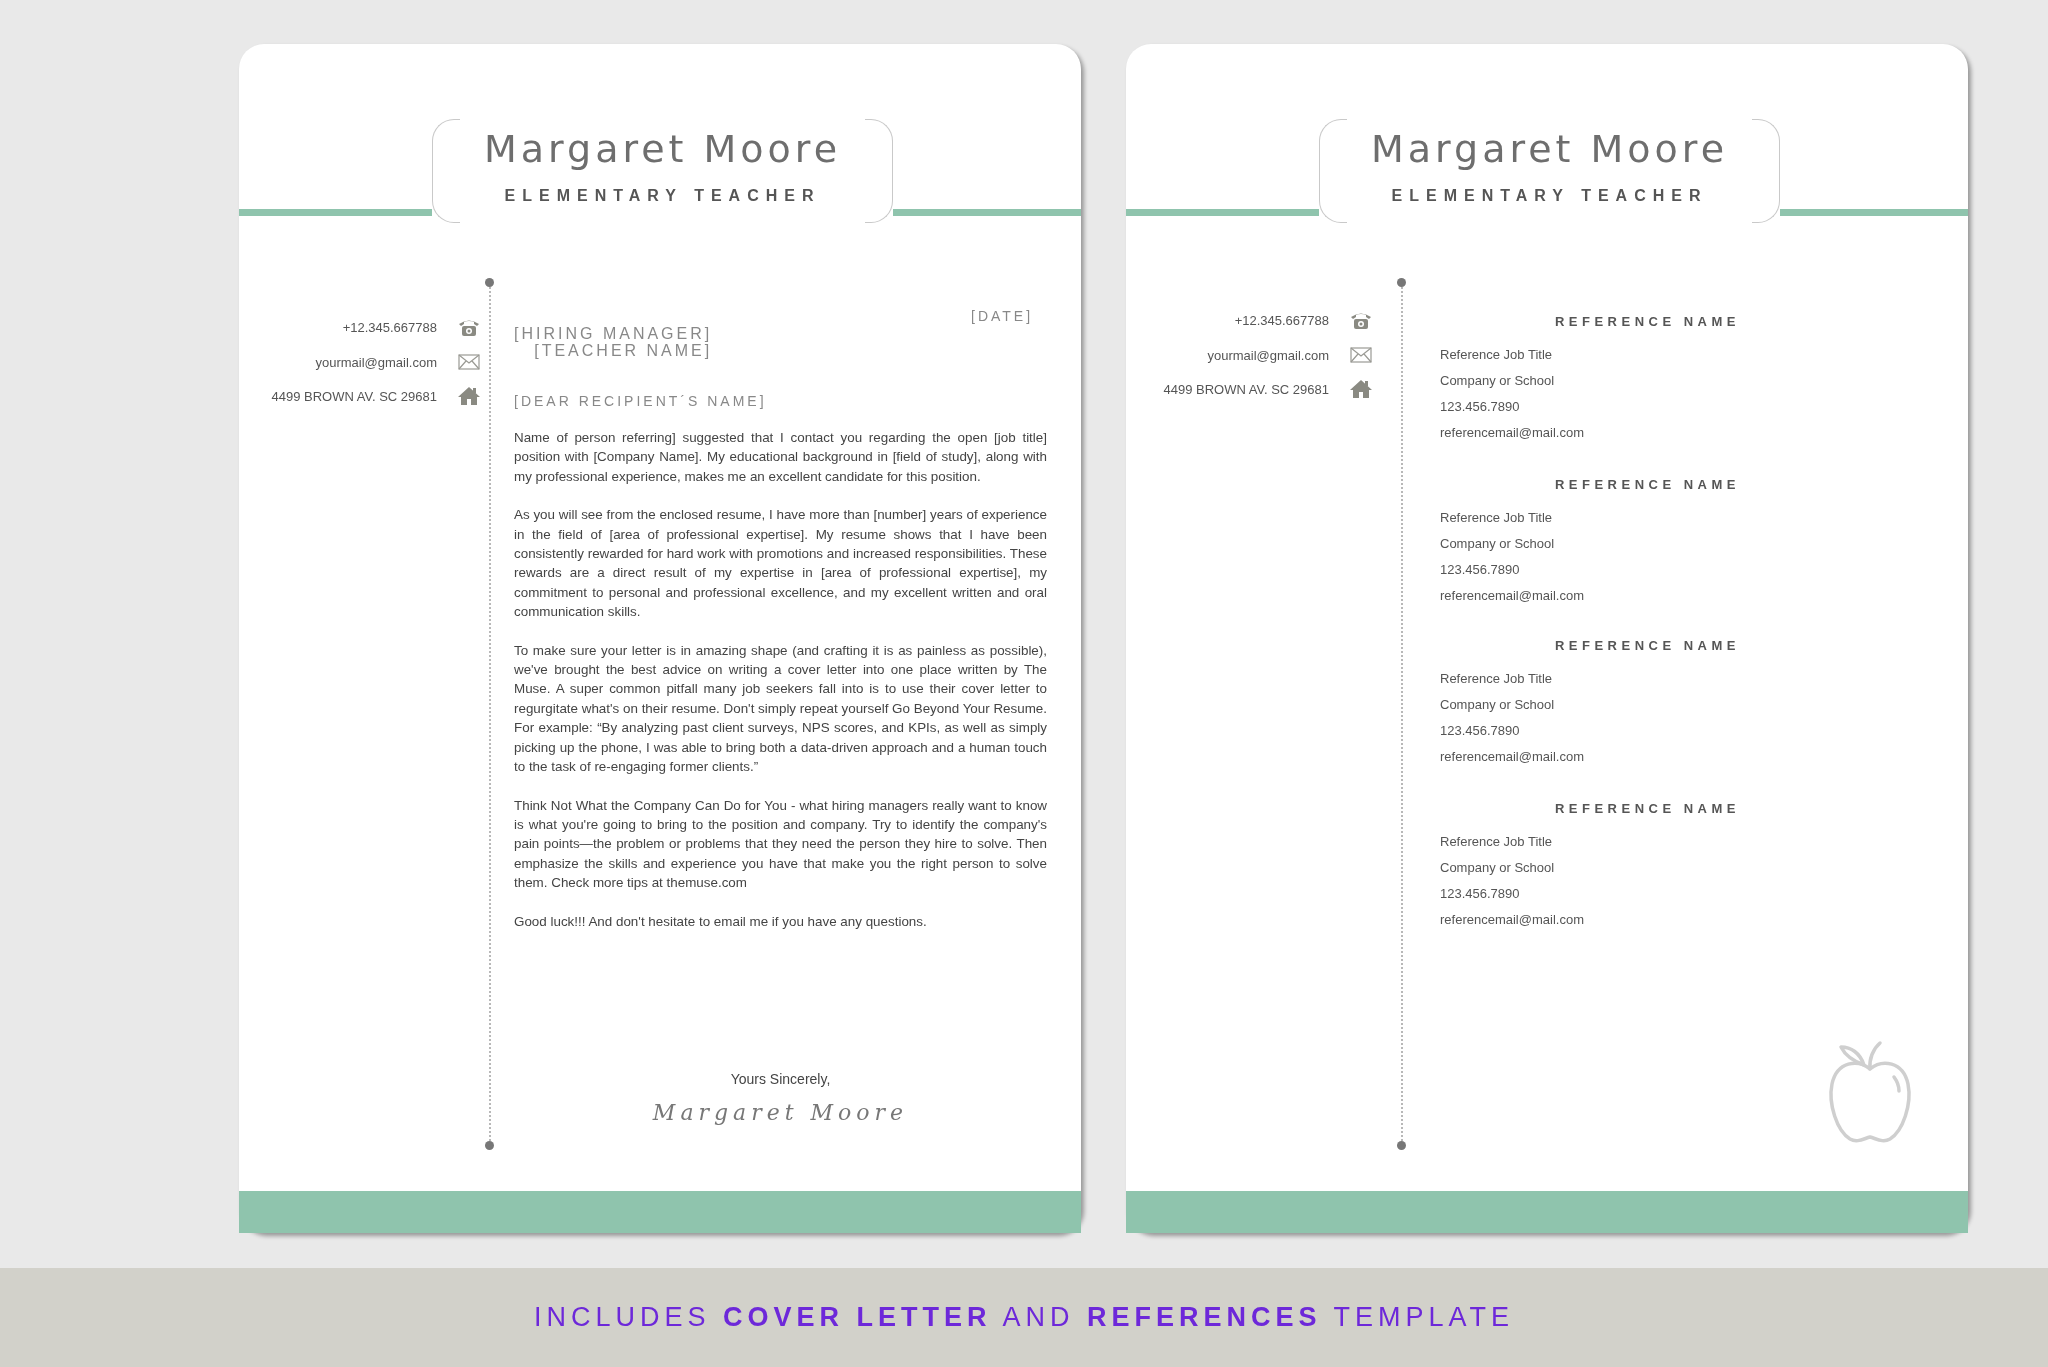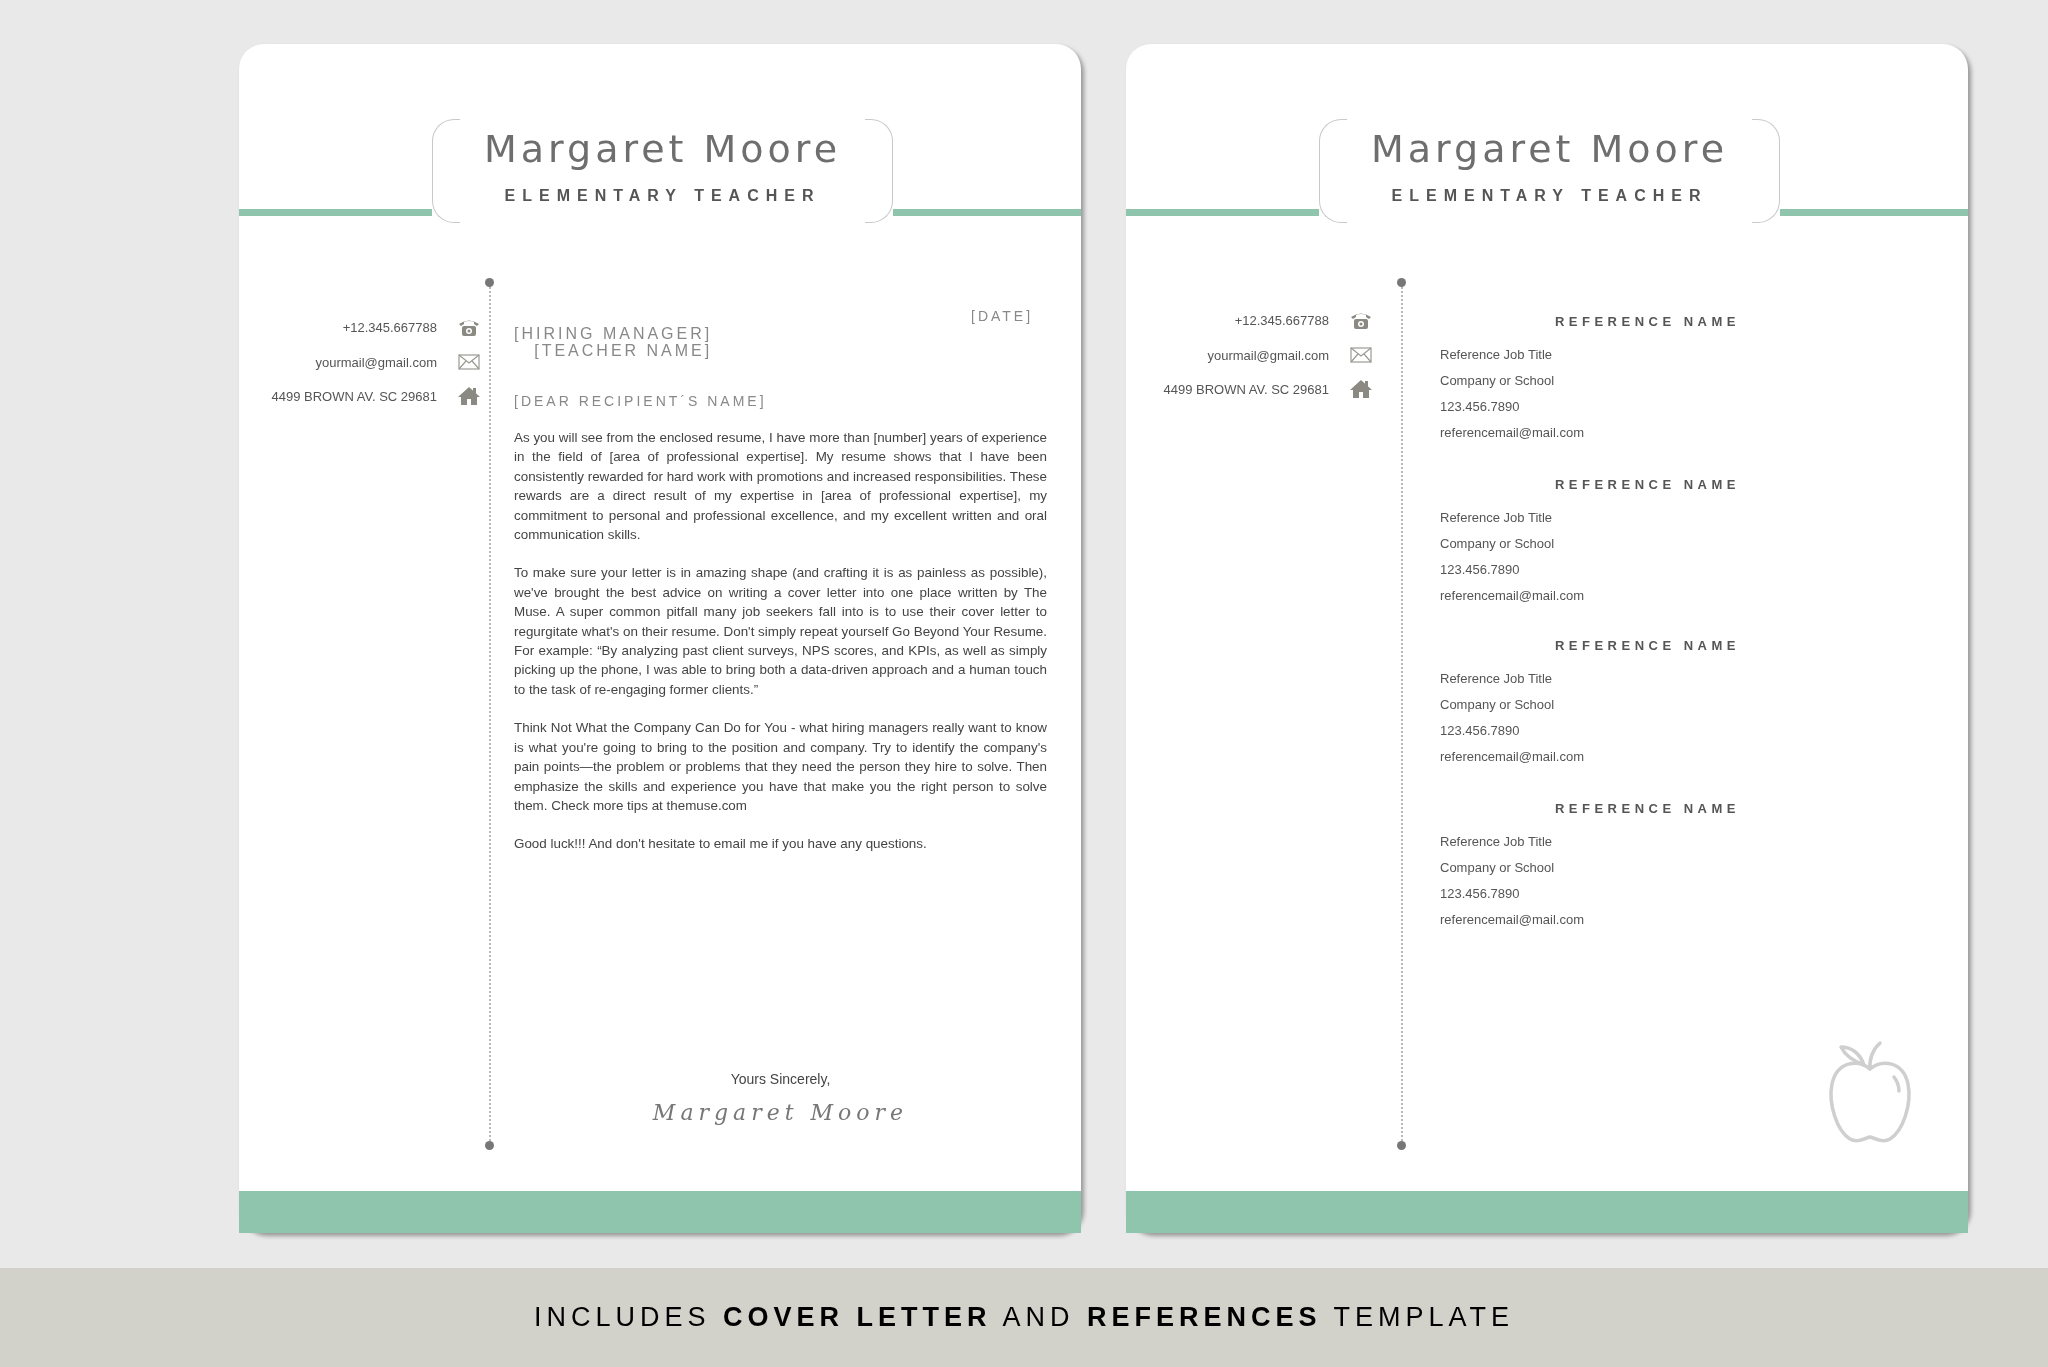--- a/index.html
+++ b/index.html
@@ -49,21 +49,21 @@
   
   .refs { position: absolute; left: 314px; top: 270px; }
   .ref { position: absolute; left: 0; width: 300px; }
   .ref-name { font-size: 13px; font-weight: bold; letter-spacing: 4.5px; color: #555; margin-bottom: 13px; text-align: right; }
   .ref-line { font-size: 13px; color: #555; height: 26px; line-height: 26px; }
 
   .apple { position: absolute; left: 697px; top: 995px; width: 94px; height: 108px; }
 
   .bottom-bar { position: absolute; left: 0; top: 1268px; width: 2048px; height: 99px; background: #d2d1ca;
                 text-align: center; }
-  .tagline { position: absolute; left: 0; right: 0; top: 34px; font-size: 27px; letter-spacing: 5px; color: #000000; }
+  .tagline { position: absolute; left: 0; right: 0; top: 34px; font-size: 27px; letter-spacing: 5px; color: #6d28d9; }
   .tagline b { font-weight: bold; }
 </style>
 </head>
 <body>
 
 <div class="page" id="page-left">
   <div class="header-line"></div>
   <div class="name-box">
     <span class="corner c-tl"></span>
       <span class="corner c-bl"></span>
@@ -112,20 +112,21 @@
   <div class="dot" style="left:246px; top:1097px;"></div>
 
   <div class="date">[DATE]</div>
   <div class="recipient-block">
     <div>[HIRING MANAGER]</div>
     <div>[TEACHER NAME]</div>
   </div>
   <div class="salutation">[DEAR RECIPIENT´S NAME]</div>
 
   <div class="letter-body">
+    <p>Name of person referring] suggested that I contact you regarding the open [job title] position with [Company Name]. My educational background in [field of study], along with my professional experience, makes me an excellent candidate for this position.</p>
     <p>As you will see from the enclosed resume, I have more than [number] years of experience in the field of [area of professional expertise]. My resume shows that I have been consistently rewarded for hard work with promotions and increased responsibilities. These rewards are a direct result of my expertise in [area of professional expertise], my commitment to personal and professional excellence, and my excellent written and oral communication skills.</p>
     <p>To make sure your letter is in amazing shape (and crafting it is as painless as possible), we've brought the best advice on writing a cover letter into one place written by The Muse. A super common pitfall many job seekers fall into is to use their cover letter to regurgitate what's on their resume. Don't simply repeat yourself Go Beyond Your Resume. For example: “By analyzing past client surveys, NPS scores, and KPIs, as well as simply picking up the phone, I was able to bring both a data-driven approach and a human touch to the task of re-engaging former clients.”</p>
     <p>Think Not What the Company Can Do for You - what hiring managers really want to know is what you're going to bring to the position and company. Try to identify the company's pain points—the problem or problems that they need the person they hire to solve. Then emphasize the skills and experience you have that make you the right person to solve them. Check more tips at themuse.com</p>
     <p>Good luck!!! And don't hesitate to email me if you have any questions.</p>
   </div>
   <div class="closing">Yours Sincerely,</div>
   <div class="signature">Margaret Moore</div>
 
   <div class="footer-band"></div>
 </div>

